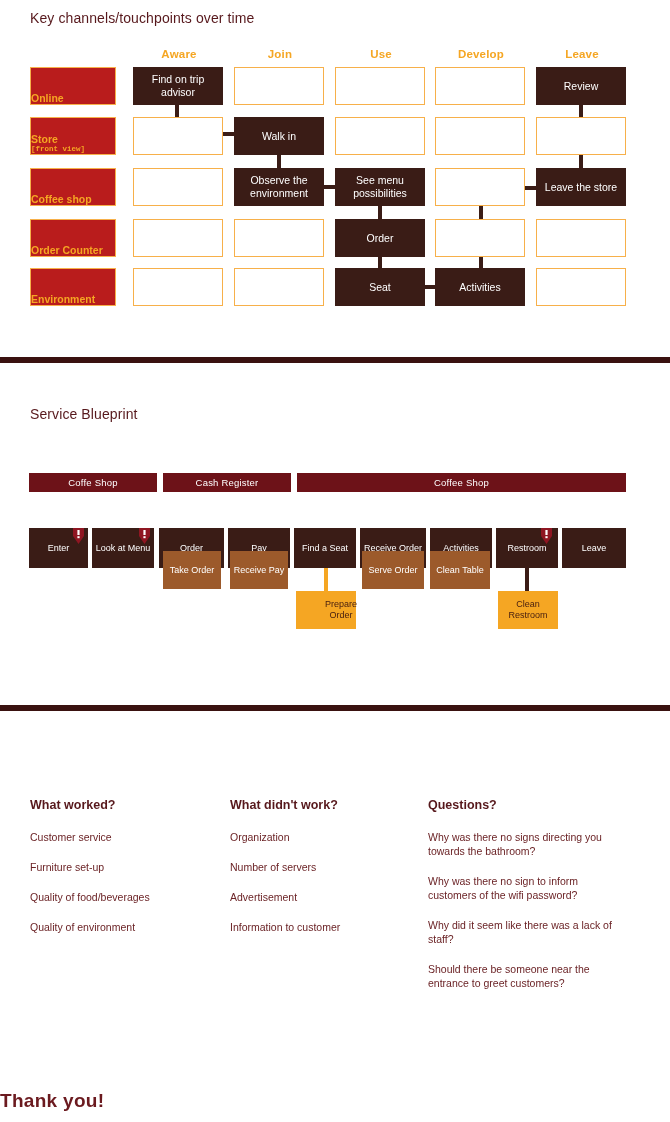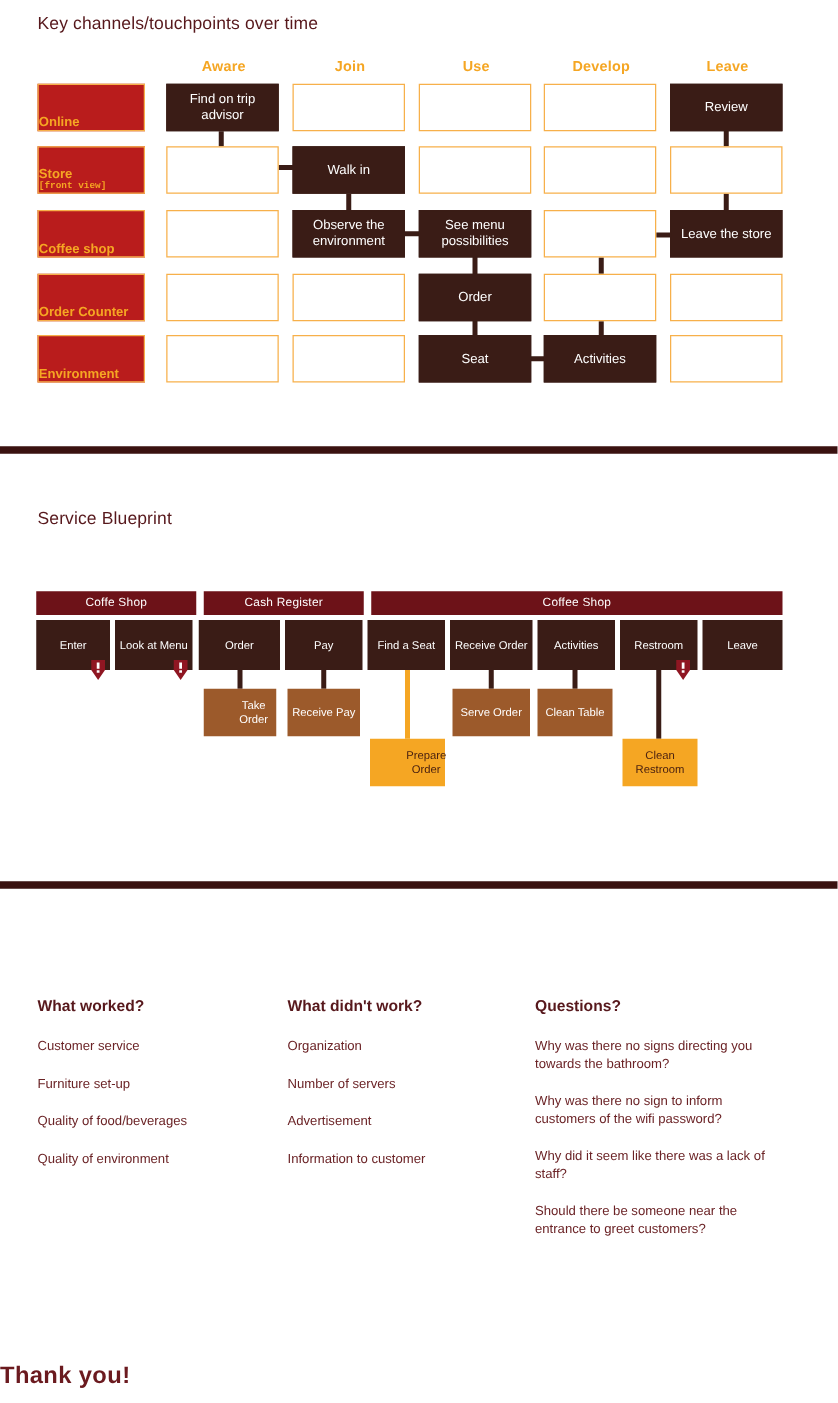--- a/index.html
+++ b/index.html
@@ -47,21 +47,21 @@
   
   #blueprint{position:absolute;left:0;top:363px;width:670px;height:342px;}
   .bp-band{
     position:absolute;height:19px;background:#6d1218;color:#fff;
     display:flex;align-items:center;justify-content:center;
     font-size:9.5px;letter-spacing:.2px;
   }
   .bp-step{
     position:absolute;height:40px;background:#3a1c16;color:#fff;
     display:flex;align-items:center;justify-content:center;text-align:center;
-    font-size:9px;line-height:11px;padding:0 2px;box-sizing:border-box;
+    font-size:9px;line-height:11px;padding:0 2px;box-sizing:border-box;margin-top:32px;
   }
   .bp-sub{
     position:absolute;background:#9c5a2b;color:#fff;
     display:flex;align-items:center;justify-content:center;text-align:center;
     font-size:9px;line-height:11px;padding:0 2px;box-sizing:border-box;
   }
   .bp-sup{
     position:absolute;background:#f5a623;color:#4a2110;
     display:flex;align-items:center;justify-content:center;text-align:center;
     font-size:9px;line-height:11px;padding:0 2px;box-sizing:border-box;
@@ -198,21 +198,21 @@
     <path d="M1 0 H12 V8 L6.5 16 L1 8 Z" fill="#8f1622"></path>
     <rect x="5.4" y="2" width="2.2" height="5" fill="#ffffff"></rect>
     <rect x="5.4" y="8.2" width="2.2" height="2" fill="#ffffff"></rect>
   </svg>
   <svg class="pin" style="left:540px;top:165px;" viewBox="0 0 13 16">
     <path d="M1 0 H12 V8 L6.5 16 L1 8 Z" fill="#8f1622"></path>
     <rect x="5.4" y="2" width="2.2" height="5" fill="#ffffff"></rect>
     <rect x="5.4" y="8.2" width="2.2" height="2" fill="#ffffff"></rect>
   </svg>
 
-  <div class="bp-sub" style="left:163px;top:188px;width:58px;height:38px;padding-left:24px;">Take Order</div>
+  <div class="bp-sub" style="left:163px;top:188px;width:58px;height:38px;">Take Order</div>
   <div class="bp-sub" style="left:230px;top:188px;width:58px;height:38px;">Receive Pay</div>
   <div class="bp-sub" style="left:362px;top:188px;width:62px;height:38px;">Serve Order</div>
   <div class="bp-sub" style="left:430px;top:188px;width:60px;height:38px;">Clean Table</div>
 
   <div class="bp-sup" style="left:296px;top:228px;width:60px;height:38px;padding-left:32px;">Prepare Order</div>
   <div class="bp-sup" style="left:498px;top:228px;width:60px;height:38px;">Clean Restroom</div>
 </div>
 
 <div class="divider" style="top:705px;"></div>
 

